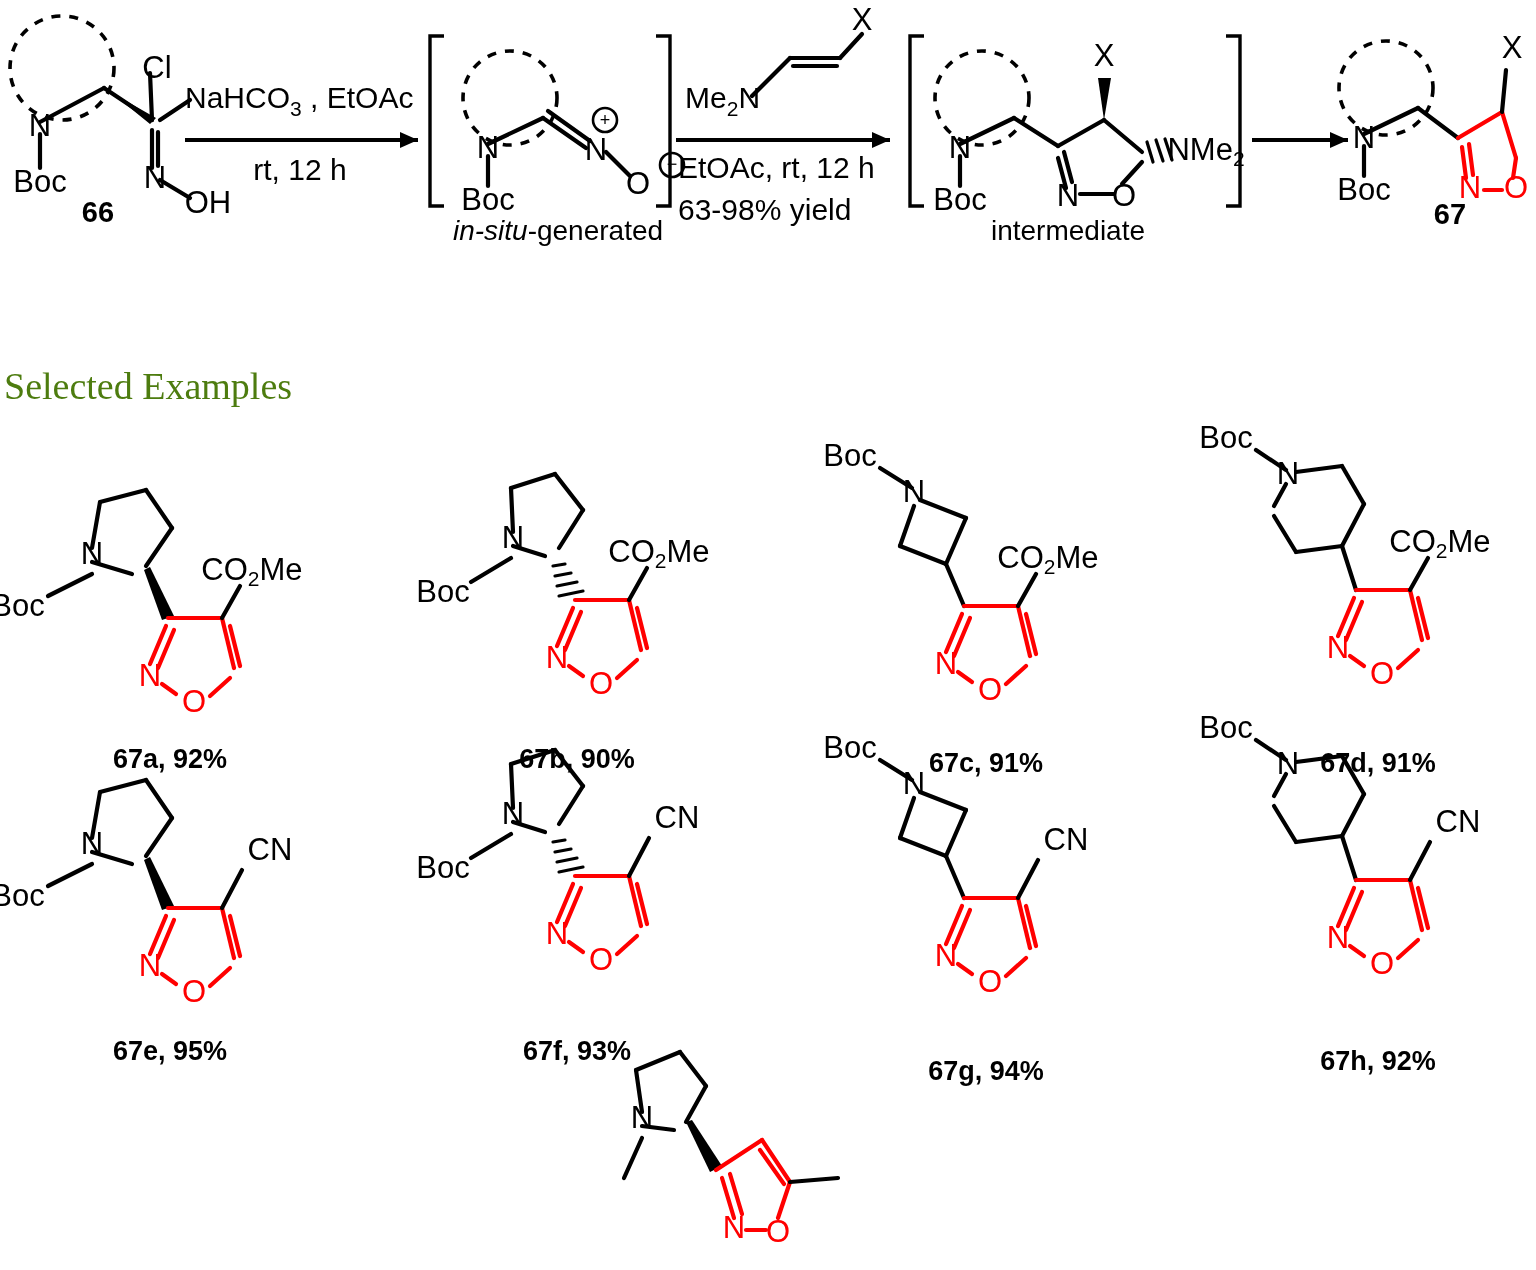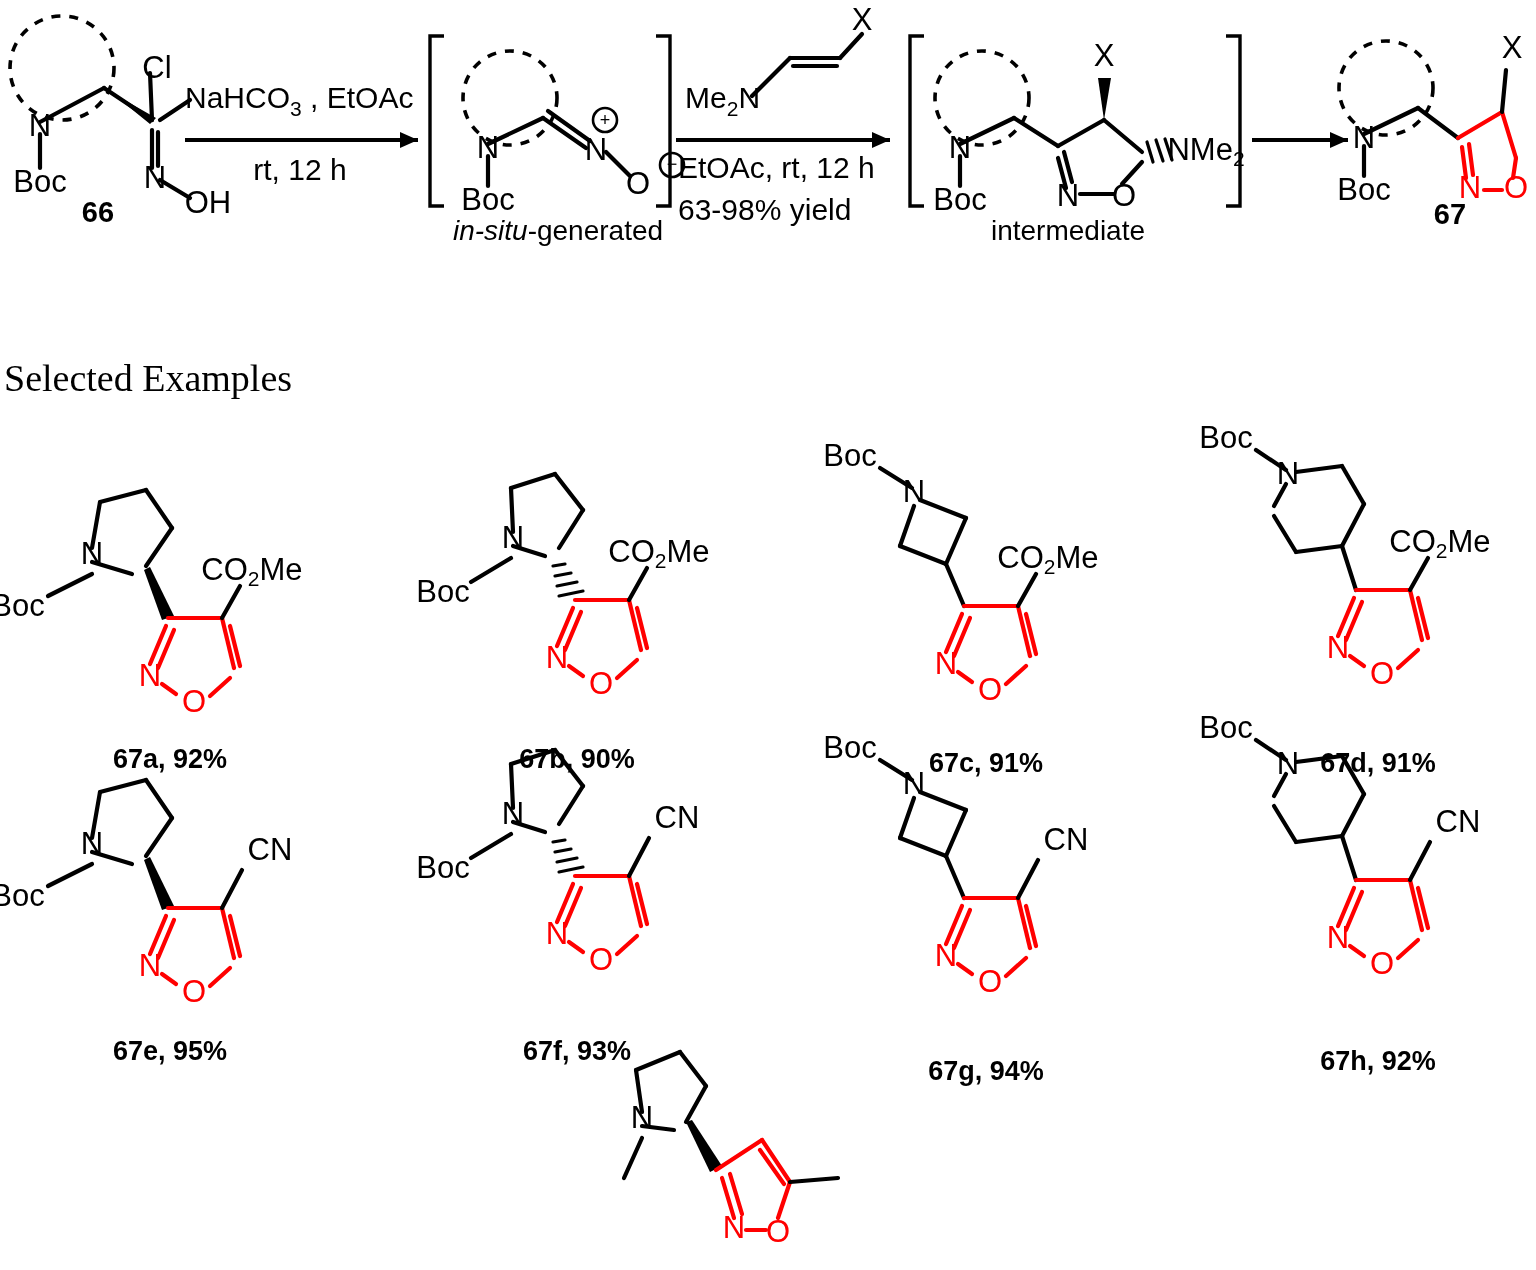--- a/index.html
+++ b/index.html
@@ -1,18 +1,18 @@
 <!DOCTYPE html>
 <html><head>
 <meta charset="utf-8">
 <style>
   html,body{margin:0;padding:0;background:#ffffff;}
   body{width:1536px;height:1270px;position:relative;font-family:"Liberation Sans",sans-serif;overflow:hidden;}
   .scheme{position:absolute;left:0;top:0;width:1536px;height:270px;}
-  .sectitle{position:absolute;left:4px;top:356px;font-family:"Liberation Serif",serif;font-size:38px;color:#000000;white-space:nowrap;}
+  .sectitle{position:absolute;left:4px;top:364px;font-family:"Liberation Serif",serif;font-size:38px;color:#4d7c0f;white-space:nowrap;}
   .examples{position:absolute;left:0;top:400px;width:1536px;height:870px;}
   .exlabel{font-family:"Liberation Sans",sans-serif;font-weight:bold;font-size:27px;fill:#000;text-anchor:middle;}
   svg{display:block;overflow:visible;}
   text{font-family:"Liberation Sans",sans-serif;}
   .at{font-size:31px;fill:#000;text-anchor:middle;dominant-baseline:middle;}
   .atr{font-size:31px;fill:#ff0000;text-anchor:middle;dominant-baseline:middle;}
   .sub{font-size:21px;}
   .cond{font-size:30px;fill:#000;}
   .condc{font-size:30px;fill:#000;text-anchor:middle;}
   .cap{font-size:28px;fill:#000;text-anchor:middle;}

